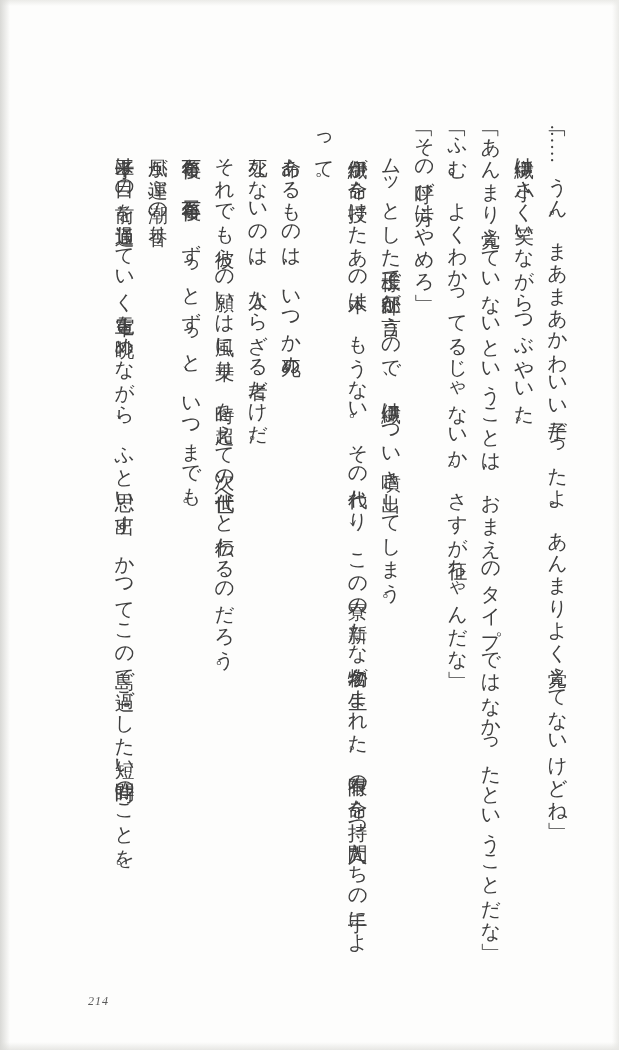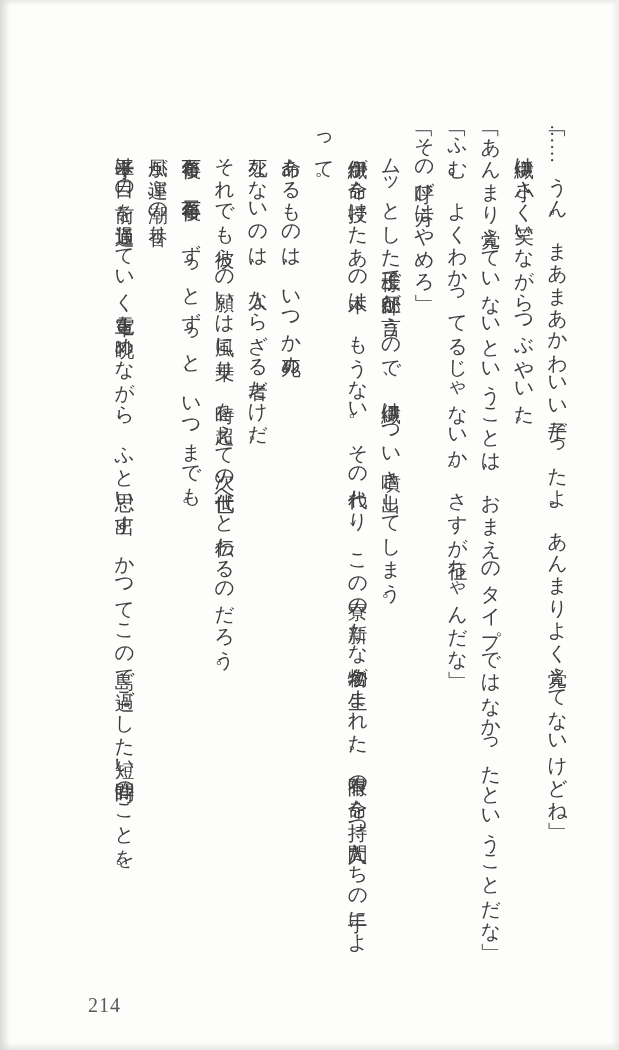--- a/index.html
+++ b/index.html
@@ -46,21 +46,22 @@
     color: #3f3f3f;
     text-align: left;
   }
   #text-block p { margin: 0; padding: 0; }
   #text-block p.narrative { text-indent: 1em; }
   #text-block p.dialogue { text-indent: 0; }
   #page-number {
     position: absolute;
     left: 88px;
     top: 994px;
-    font-size: 20px;
+    font-size: 12px;
+    font-style: italic;
     color: #595959;
     letter-spacing: 1px;
   }
 </style>
 </head>
 <body>
 
 <div class="scan-edge-top"></div>
 <div class="scan-edge-right"></div>
 <div class="scan-edge-bottom"></div>

